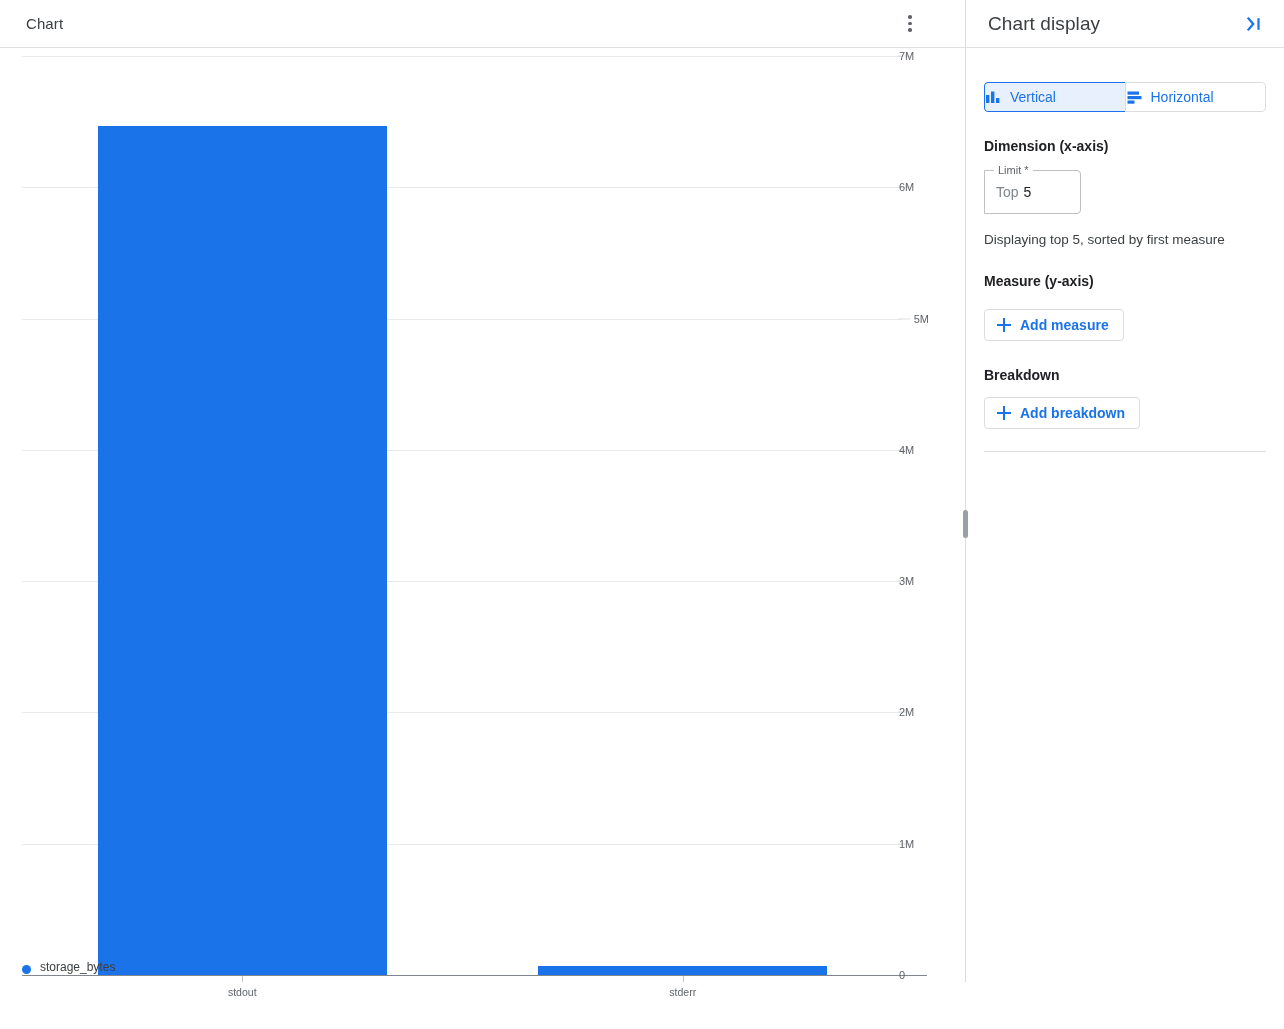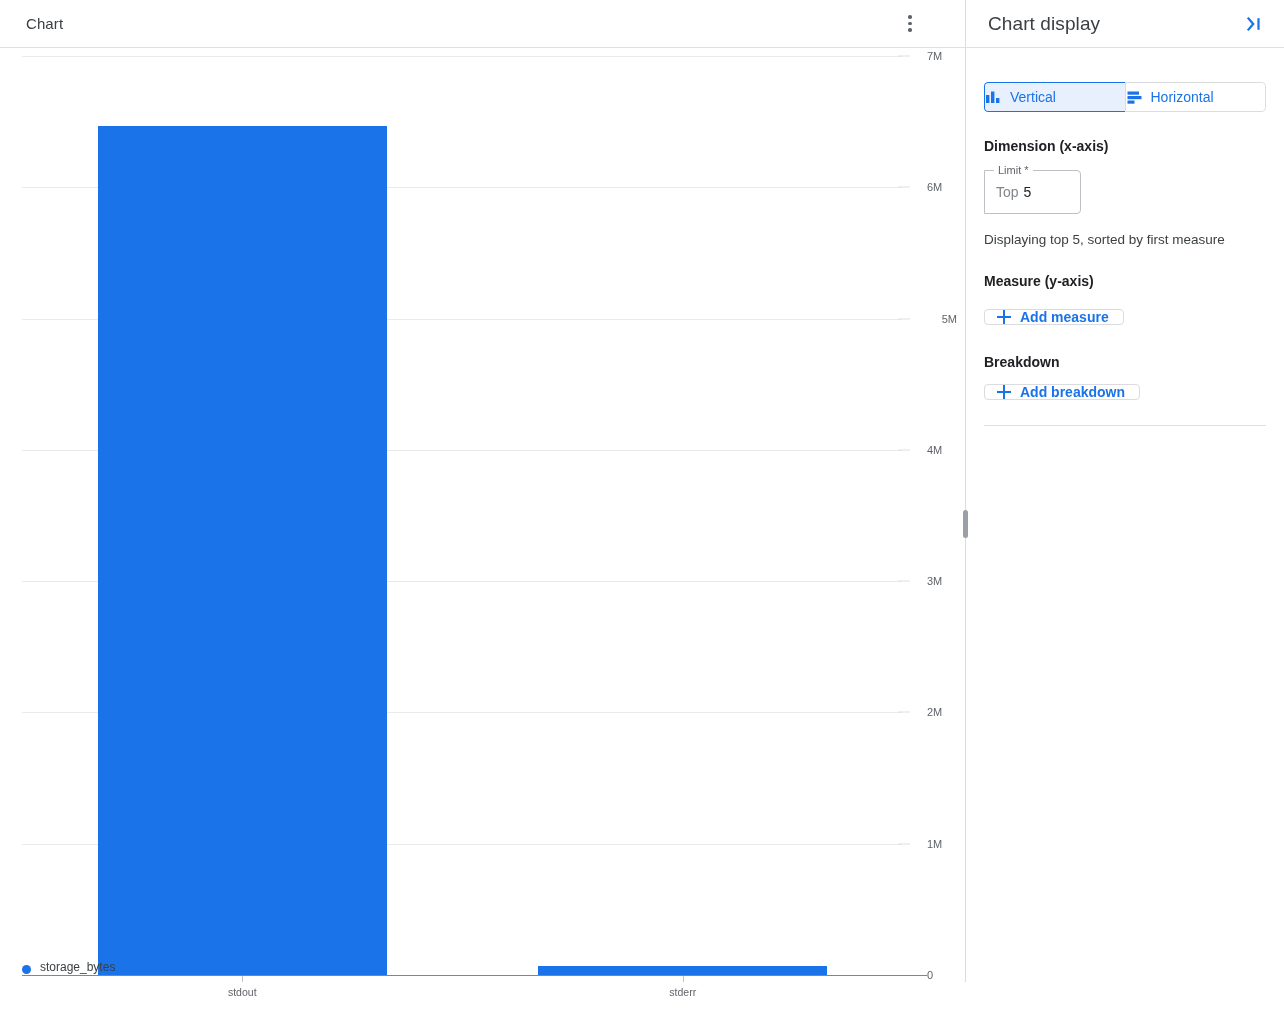--- a/index.html
+++ b/index.html
@@ -57,21 +57,21 @@
     left: 22px; right: 63px;
     height: 1px;
     background: #e8eaed;
   }
   .gridline.zero {
     background: #80868b;
     left: 22px; right: 38px;
   }
   .ytick {
     position: absolute;
-    right: 8px;
+    right: 36px;
     font-size: 11px;
     color: #5f6368;
     transform: translateY(-50%);
     text-align: left;
     width: 30px;
   }
   .ytick-dash {
     position: absolute;
     right: 55px;
     width: 12px; height: 1px;
@@ -225,21 +225,21 @@
   .split-field .field.left {
     flex: 1 1 auto; border-radius: 4px 0 0 4px; border-right: none;
   }
   .split-field .field.right {
     width: 97px; flex: none; border-radius: 0 4px 4px 0;
   }
   .prefix { font-size: 14px; color: #80868b; margin-right: 5px; }
 
   .text-btn {
     display: inline-flex; align-items: center; gap: 9px;
-    height: 16px; padding: 0 14px 0 12px;
+    height: 32px; padding: 0 14px 0 12px;
     border: 1px solid #dadce0;
     border-radius: 4px;
     background: #fff;
     color: #1a73e8;
     font-size: 14px; font-weight: bold;
     cursor: pointer;
     margin-top: 2px;
   }
   .plus {
     position: relative; width: 14px; height: 14px; flex: none;

